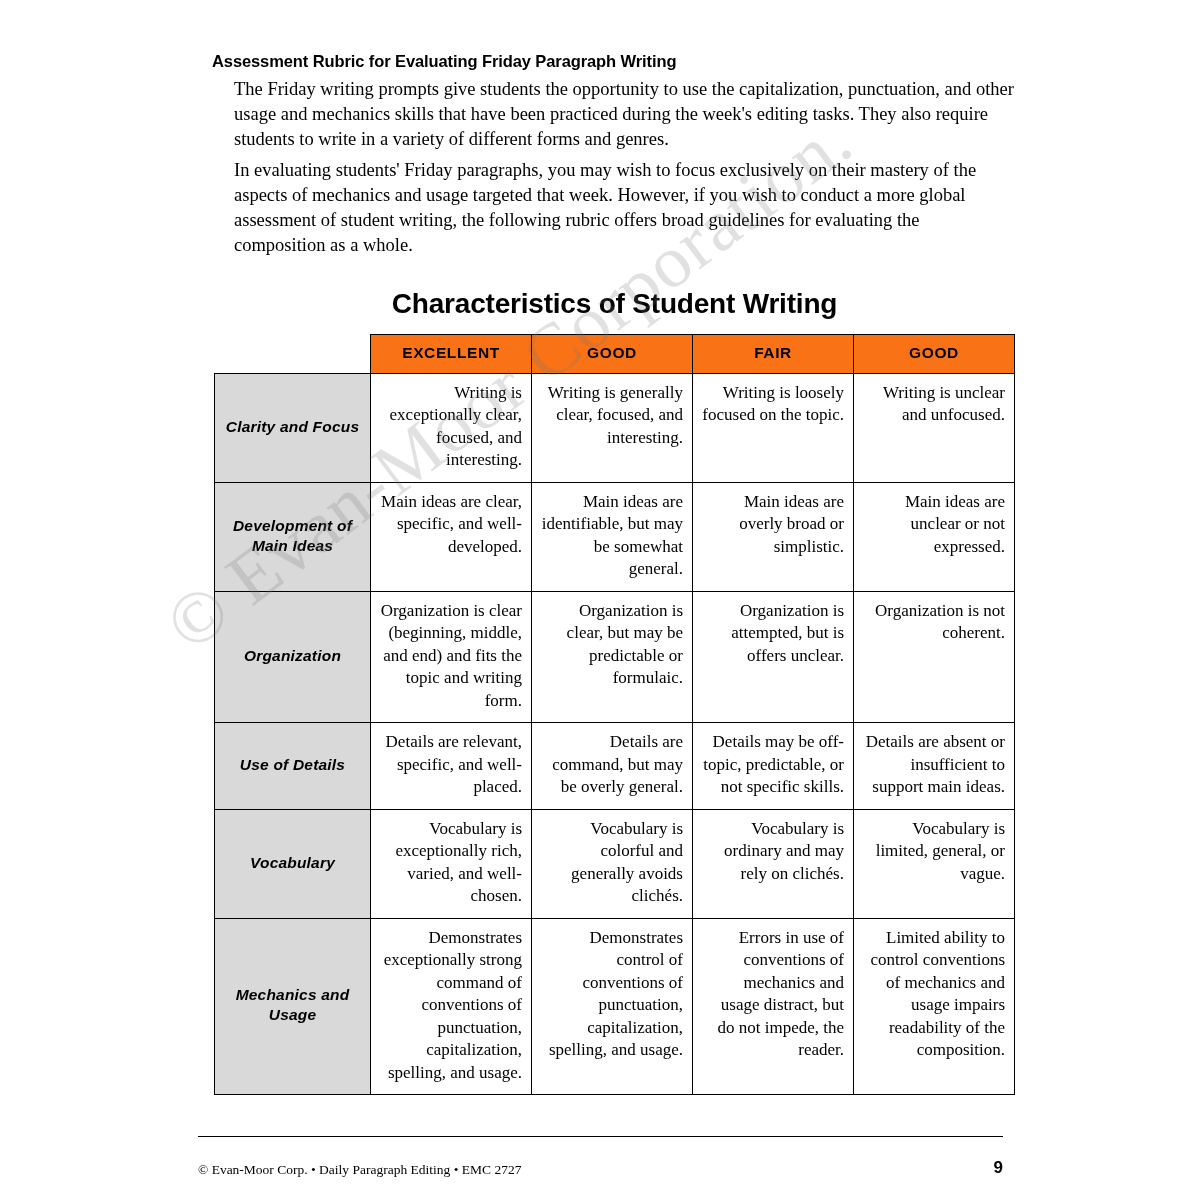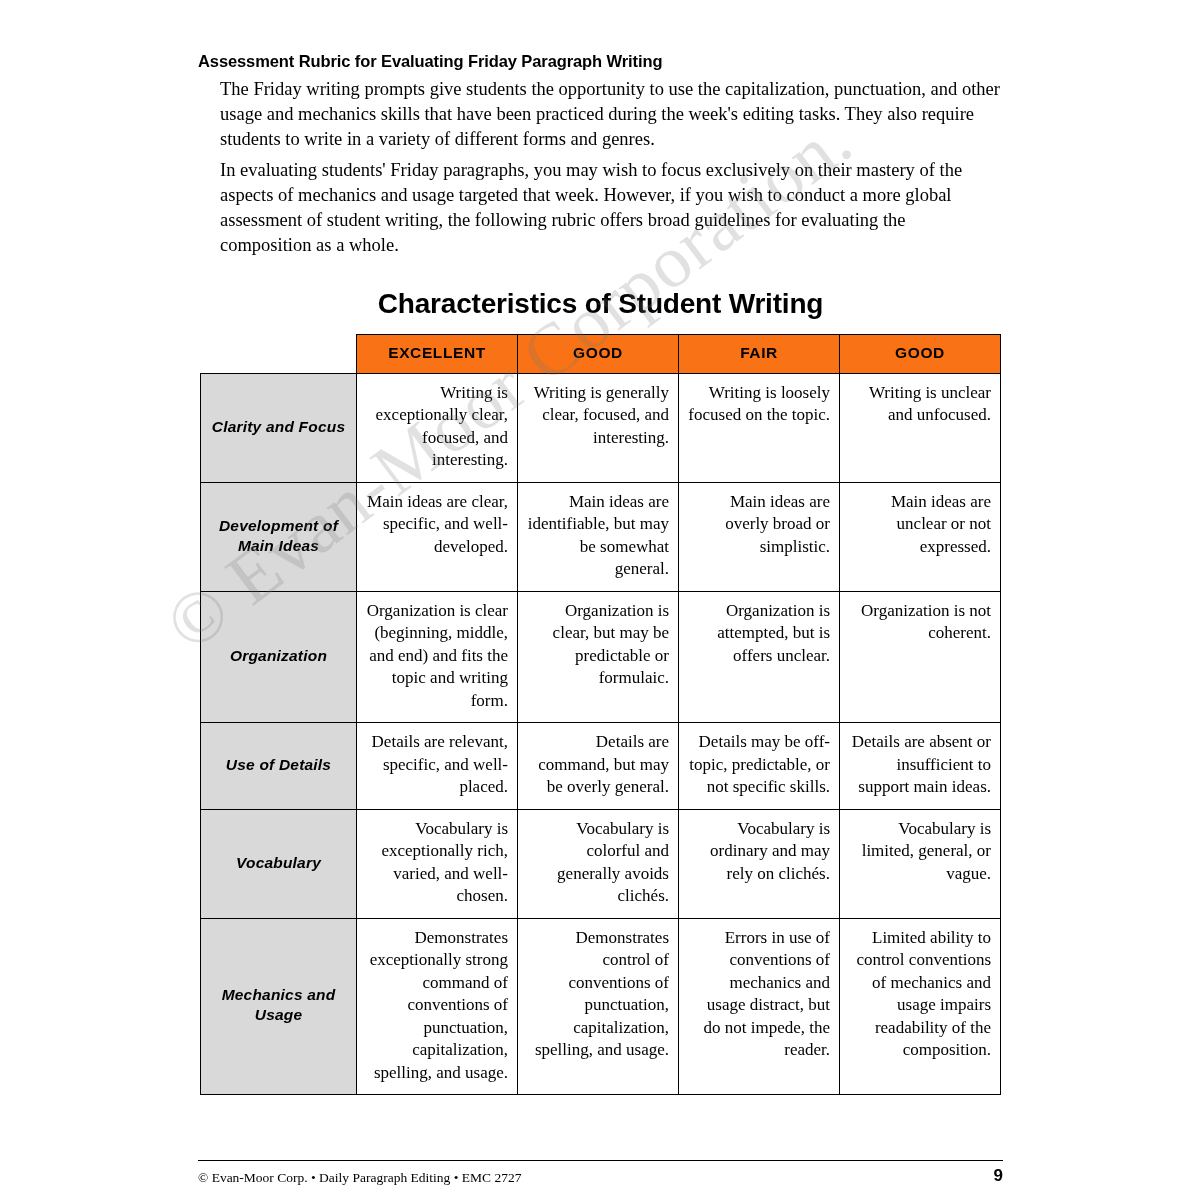--- a/index.html
+++ b/index.html
@@ -42,21 +42,21 @@
     transform-origin: 0 0;
     font-family: "Liberation Serif", serif;
     font-size: 74px;
     letter-spacing: 1px;
     color: rgba(120,120,120,0.22);
     white-space: nowrap;
   }
 
   .content {
     position: absolute;
-    left: 198px;
+    left: 212px;
     top: 52px;
     width: 805px;
     z-index: 2;
   }
 
   .doc-title {
     font-family: "Liberation Sans", sans-serif;
     font-weight: bold;
     font-size: 16.5px;
     letter-spacing: -0.1px;
@@ -123,24 +123,24 @@
   }
   col.c0 { width: 156px; }
   col.c1 { width: 161px; }
   col.c2 { width: 161px; }
   col.c3 { width: 161px; }
   col.c4 { width: 161px; }
 
   .footer {
     position: absolute;
     left: 198px;
-    top: 1160px;
+    top: 1136px;
     width: 805px;
     border-top: 1.4px solid #000;
-    padding-top: 5px;
+    padding-top: 21px;
     z-index: 2;
   }
   .footer-inner {
     display: flex;
     justify-content: space-between;
     align-items: flex-end;
   }
   .footer-left {
     font-family: "Liberation Serif", serif;
     font-size: 13.5px;

